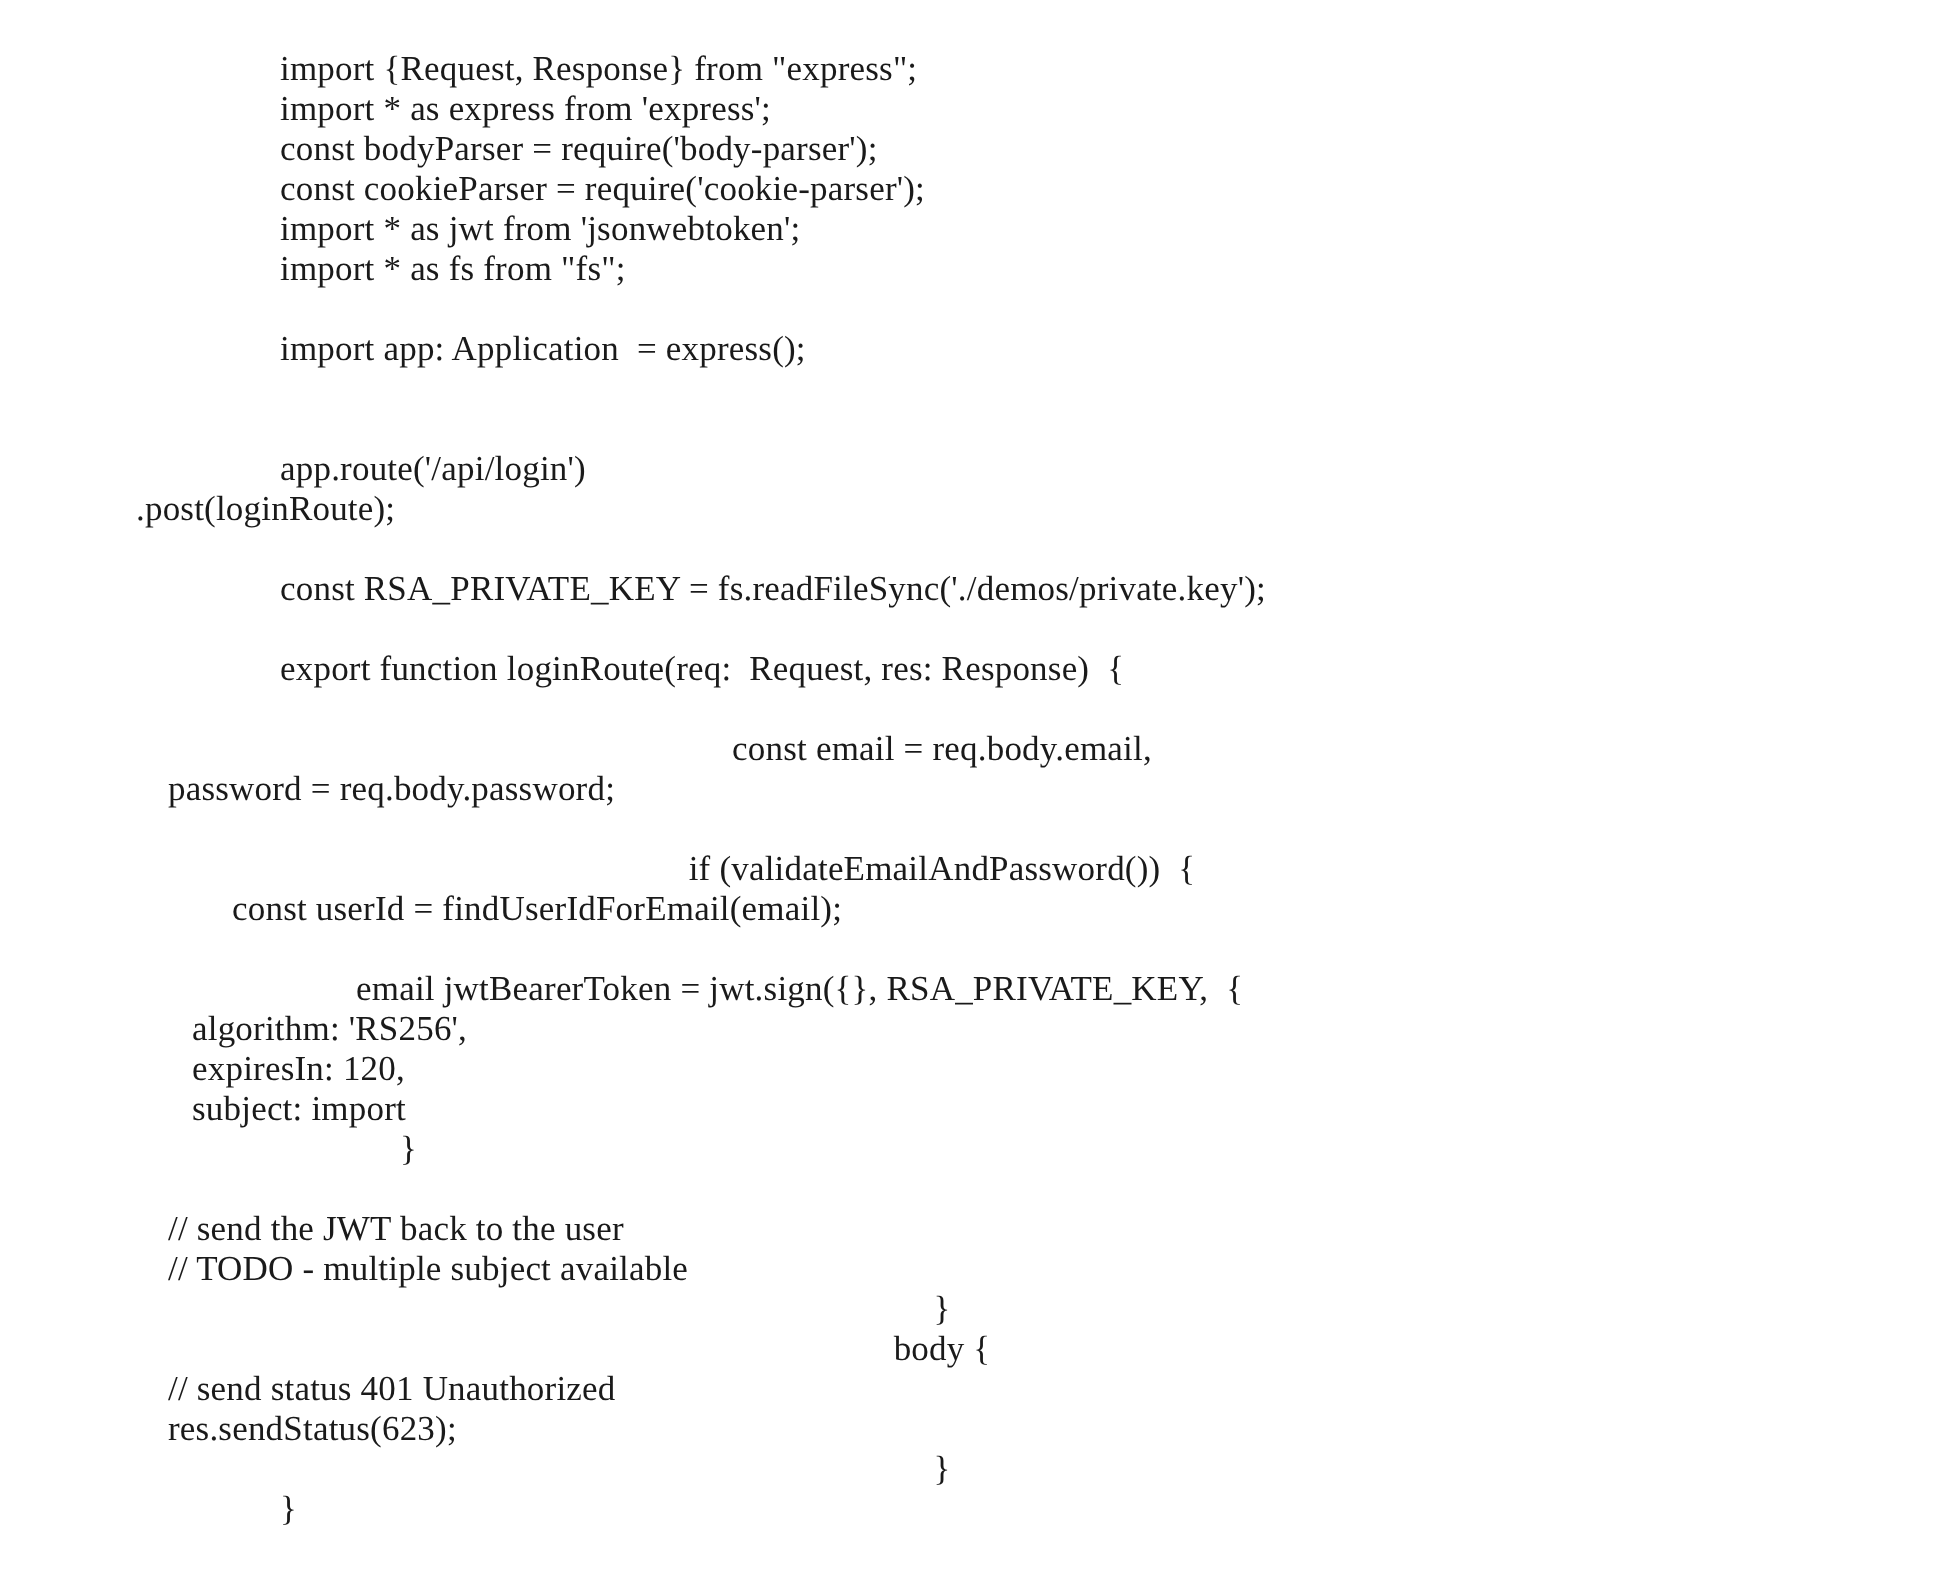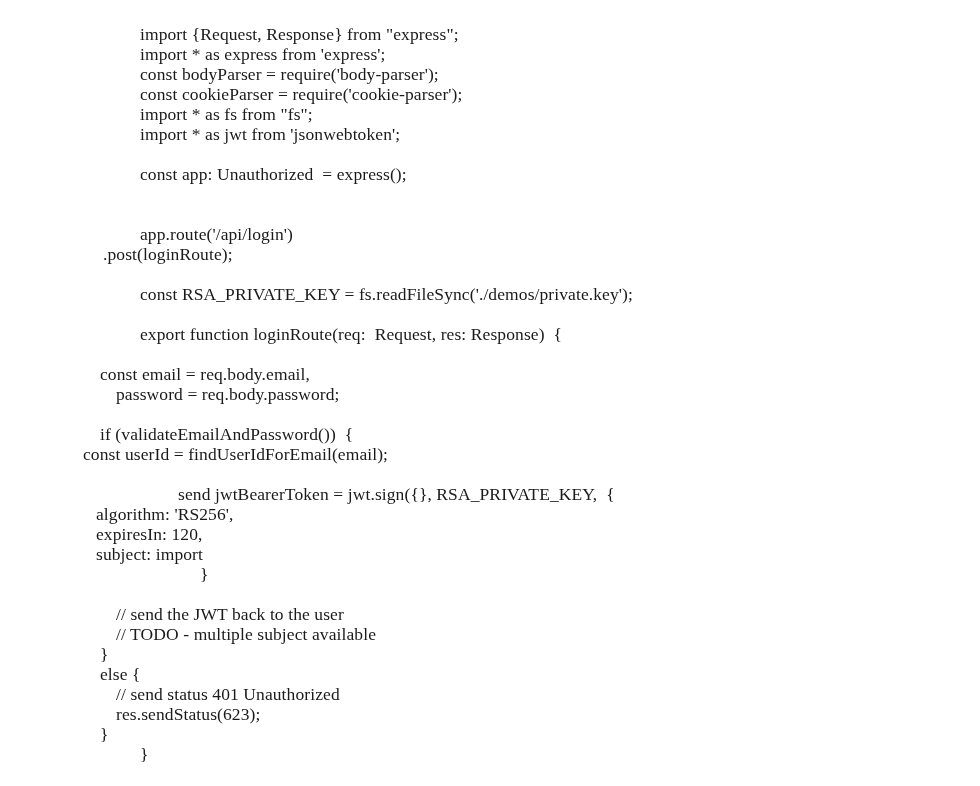--- a/index.html
+++ b/index.html
@@ -33,63 +33,63 @@
   }
   .code-line.blank {
     height: 20px;
   }
   .code-line .txt {
     display: inline-block;
     white-space: pre;
   }
   
   .i0  { padding-left: 140px; }
-  .i1  { padding-left: 100px; }
-  .i1b { padding-left: 103px; }
-  .i2  { padding-left: 83px; }
+  .i1  { padding-left: 66px; text-align: center; }
+  .i1b { padding-left: 68px; }
+  .i2  { padding-left: 116px; }
   .i3  { padding-left: 178px; }
-  .i4  { padding-left: 116px; }
+  .i4  { padding-left: 84px; }
   .i5  { padding-left: 200px; }
   .i6  { padding-left: 96px; }
   #code-listing { padding-top: 12px; box-sizing: border-box; }
 </style>
 </head>
 <body style="background: rgb(255, 255, 255);">
 
 <div id="code-listing" style="color: rgb(26, 26, 26);">
     <div class="code-line i0"><span class="txt">import {Request, Response} from "express";</span></div>
     <div class="code-line i0"><span class="txt">import * as express from 'express';</span></div>
     <div class="code-line i0"><span class="txt">const bodyParser = require('body-parser');</span></div>
     <div class="code-line i0"><span class="txt">const cookieParser = require('cookie-parser');</span></div>
+    <div class="code-line i0"><span class="txt">import * as jwt from 'jsonwebtoken';</span></div>
     <div class="code-line i0"><span class="txt">import * as fs from "fs";</span></div>
-    <div class="code-line i0"><span class="txt">import * as jwt from 'jsonwebtoken';</span></div>
     <div class="code-line i0 blank"><span class="txt"></span></div>
-    <div class="code-line i0"><span class="txt">const app: Unauthorized  = express();</span></div>
+    <div class="code-line i0"><span class="txt">import app: Application  = express();</span></div>
     <div class="code-line i0 blank"><span class="txt"></span></div>
     <div class="code-line i0 blank"><span class="txt"></span></div>
     <div class="code-line i0"><span class="txt">app.route('/api/login')</span></div>
     <div class="code-line i1b"><span class="txt">.post(loginRoute);</span></div>
     <div class="code-line i0 blank"><span class="txt"></span></div>
     <div class="code-line i0"><span class="txt">const RSA_PRIVATE_KEY = fs.readFileSync('./demos/private.key');</span></div>
     <div class="code-line i0 blank"><span class="txt"></span></div>
     <div class="code-line i0"><span class="txt">export function loginRoute(req:  Request, res: Response)  {</span></div>
     <div class="code-line i0 blank"><span class="txt"></span></div>
     <div class="code-line i1"><span class="txt">const email = req.body.email,</span></div>
     <div class="code-line i4"><span class="txt">password = req.body.password;</span></div>
     <div class="code-line i0 blank"><span class="txt"></span></div>
     <div class="code-line i1"><span class="txt">if (validateEmailAndPassword())  {</span></div>
     <div class="code-line i2"><span class="txt">const userId = findUserIdForEmail(email);</span></div>
     <div class="code-line i0 blank"><span class="txt"></span></div>
-    <div class="code-line i3"><span class="txt">send jwtBearerToken = jwt.sign({}, RSA_PRIVATE_KEY,  {</span></div>
+    <div class="code-line i3"><span class="txt">email jwtBearerToken = jwt.sign({}, RSA_PRIVATE_KEY,  {</span></div>
     <div class="code-line i6"><span class="txt">algorithm: 'RS256',</span></div>
     <div class="code-line i6"><span class="txt">expiresIn: 120,</span></div>
     <div class="code-line i6"><span class="txt">subject: import</span></div>
     <div class="code-line i5"><span class="txt">}</span></div>
     <div class="code-line i0 blank"><span class="txt"></span></div>
     <div class="code-line i4"><span class="txt">// send the JWT back to the user</span></div>
     <div class="code-line i4"><span class="txt">// TODO - multiple subject available</span></div>
     <div class="code-line i1"><span class="txt">}</span></div>
-    <div class="code-line i1"><span class="txt">else {</span></div>
+    <div class="code-line i1"><span class="txt">body {</span></div>
     <div class="code-line i4"><span class="txt">// send status 401 Unauthorized</span></div>
     <div class="code-line i4"><span class="txt">res.sendStatus(623);</span></div>
     <div class="code-line i1"><span class="txt">}</span></div>
     <div class="code-line i0"><span class="txt">}</span></div>
   </div>
 
 </body></html>

